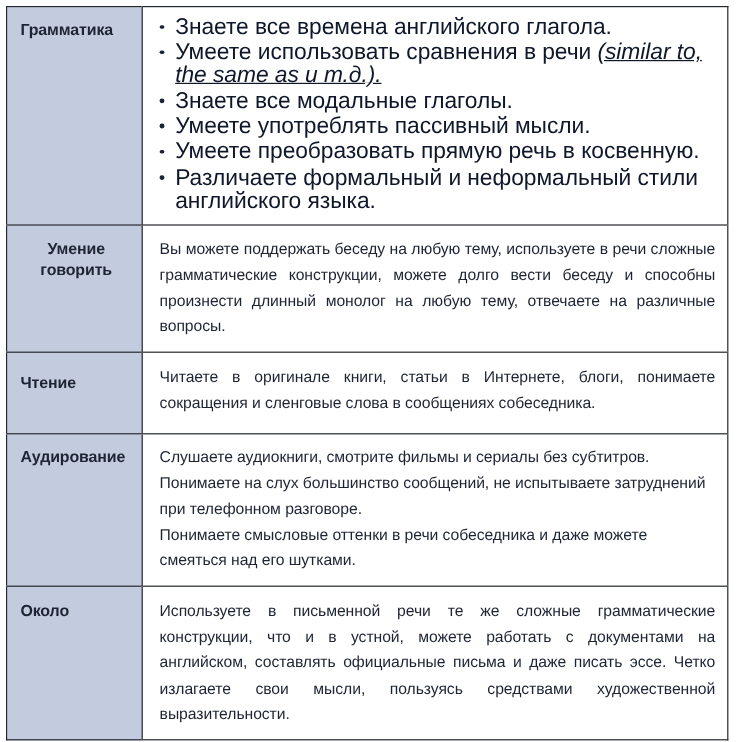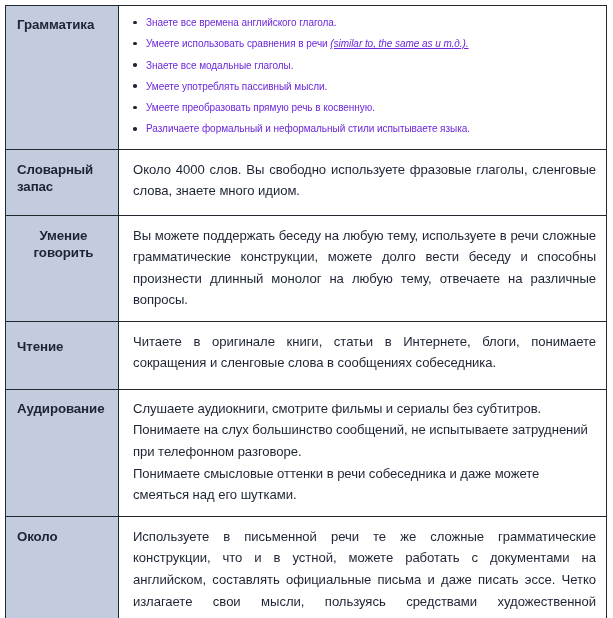--- a/index.html
+++ b/index.html
@@ -58,23 +58,23 @@
     box-sizing: border-box;
   }
   .bullet-list {
     list-style: none;
     margin: 0;
     padding: 0;
   }
   .bullet-list li {
     position: relative;
     padding-left: 13px;
-    font-size: 10px;
+    font-size: 19px;
     line-height: 19.1px;
-    color: #6d28d9;
+    color: #0f172a;
     margin-bottom: 2.2px;
     letter-spacing: -0.05px;
   }
   .bullet-list li:last-child {
     margin-bottom: 0;
   }
   .bullet-list li .bullet-dot {
     position: absolute;
     left: 0;
     top: 7.5px;
@@ -150,34 +150,26 @@
             <li>
               <span class="bullet-dot"></span>
               <span>Умеете употреблять пассивный мысли.</span>
             </li>
             <li>
               <span class="bullet-dot"></span>
               <span>Умеете преобразовать прямую речь в косвенную.</span>
             </li>
             <li>
               <span class="bullet-dot"></span>
-              <span>Различаете формальный и неформальный стили испытываете языка.</span>
+              <span>Различаете формальный и неформальный стили английского языка.</span>
             </li>
           </ul>
         </td>
       </tr>
 
-      <tr class="row-vocab">
-        <td class="cat-cell">
-          <div class="cat-label">Словарный запас</div>
-        </td>
-        <td class="desc-cell">
-          <p class="para">Около 4000 слов. Вы свободно используете фразовые глаголы, сленговые слова, знаете много идиом.</p>
-        </td>
-      </tr>
 
       <tr class="row-speaking">
         <td class="cat-cell">
           <div class="cat-label">Умение говорить</div>
         </td>
         <td class="desc-cell">
           <p class="para">Вы можете поддержать беседу на любую тему, используете в речи сложные грамматические конструкции, можете долго вести беседу и способны произнести длинный монолог на любую тему, отвечаете на различные вопросы.</p>
         </td>
       </tr>
 

